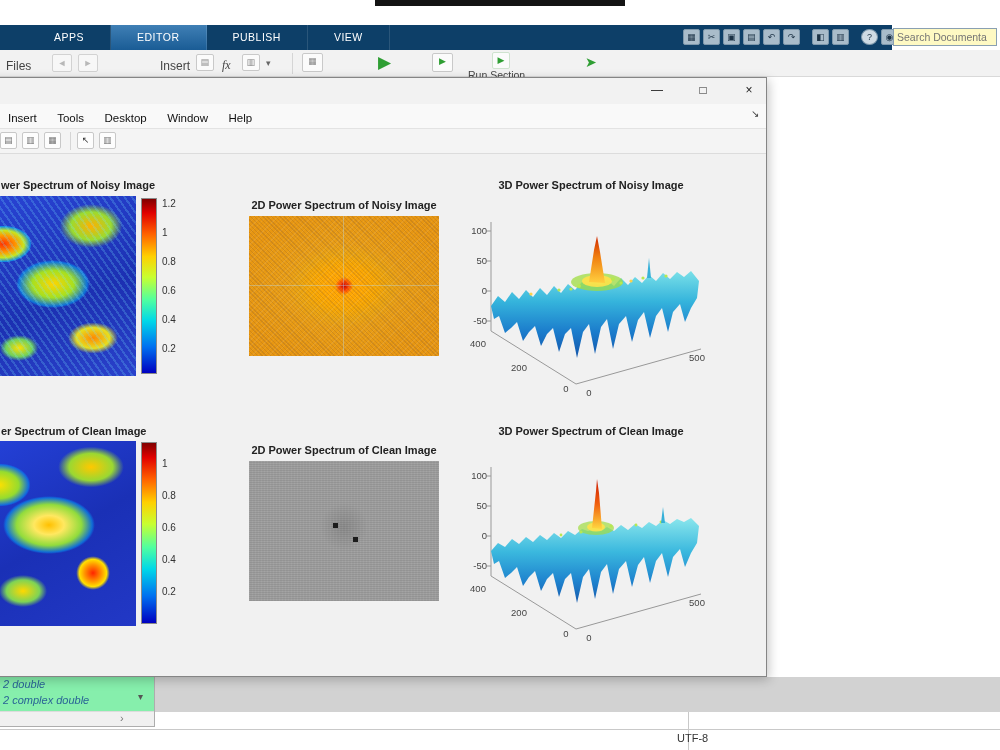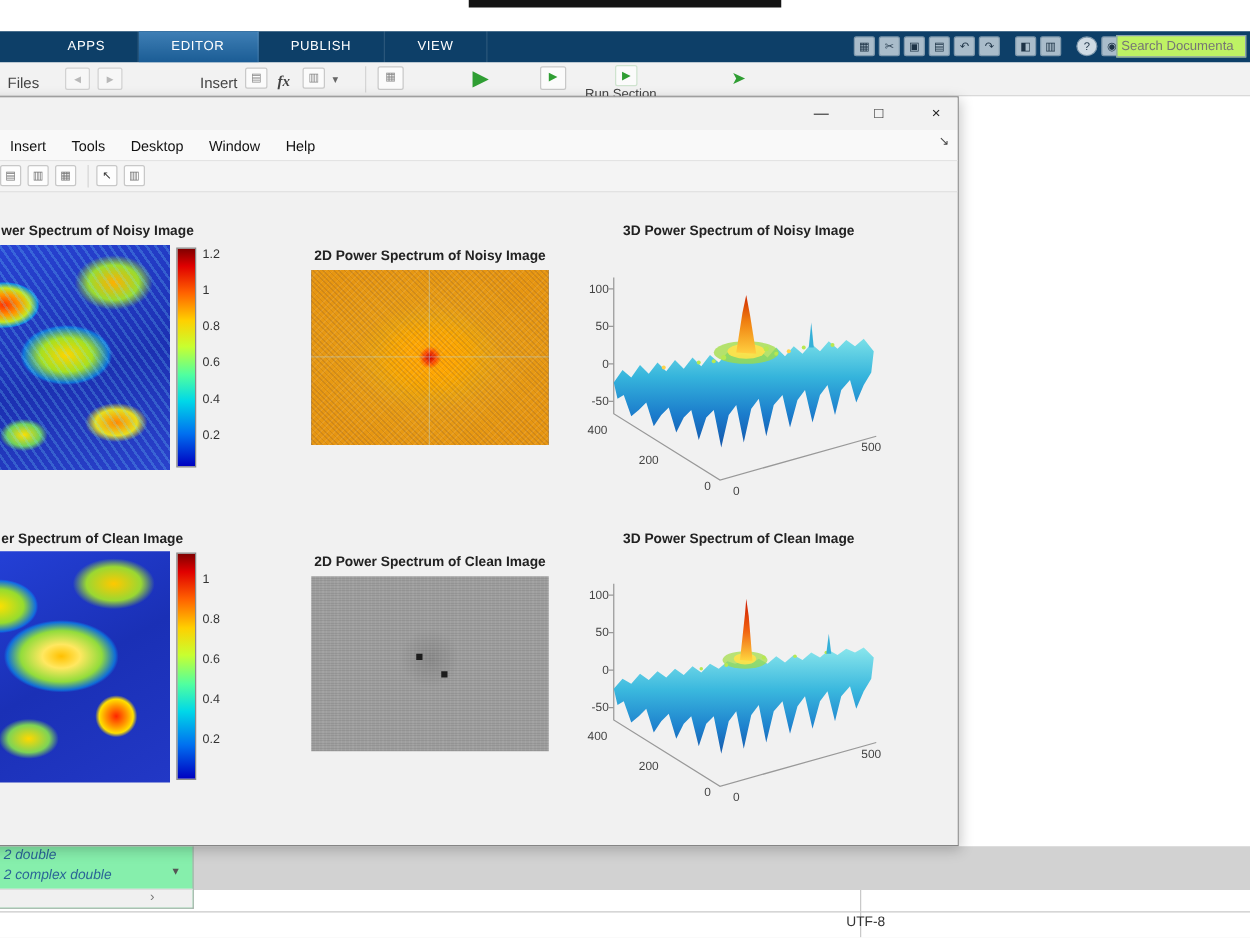--- a/index.html
+++ b/index.html
@@ -5,21 +5,21 @@
   *{margin:0;padding:0;box-sizing:border-box}
   body{font-family:"Liberation Sans",sans-serif;background:#fff}
   #screen{position:relative;width:1000px;height:750px;overflow:hidden;background:#ffffff}
   .abs{position:absolute}
   
   .ribbon{background:#0d3f68}
   .tab{height:25px;line-height:25px;padding:0 26px;color:#fff;font-size:10.5px;letter-spacing:.5px;border-right:1px solid rgba(255,255,255,.12)}
   .tab.active{background:linear-gradient(#3f7fb5,#1a5c95)}
   .qicon{width:17px;height:16px;margin-right:3px;background:#a9bcca;border:1px solid #7e98ac;border-radius:2px;color:#1d3346;font-size:9px;line-height:14px;text-align:center}
   .qicon.round{border-radius:50%;background:#cfdbe4}
-  .searchbox{width:104px;height:18px;border:1px solid #8aa0b2;font-size:10.5px;padding:8px 3px;color:#555;background:#bef264}
+  .searchbox{width:104px;height:18px;border:1px solid #8aa0b2;font-size:10.5px;padding:8px 3px;color:#555;background:#fef9c3}
   
   .toolrow{background:#f2f2f2;border-bottom:1px solid #d9d9d9}
   .tlabel{position:absolute;font-size:12px;color:#444}
   .tbicon{position:absolute;width:18px;height:17px;background:#fbfbfb;border:1px solid #c9c9c9;border-radius:2px;font-size:9px;line-height:15px;text-align:center;color:#8a8a8a}
   .navbtn{position:absolute;width:20px;height:18px;background:#f7f7f7;border:1px solid #d2d2d2;border-radius:2px;font-size:9px;line-height:16px;text-align:center;color:#b8b8b8}
   .runglyph{position:absolute;color:#2f9e33}
   .vsep{position:absolute;width:1px;background:#d5d5d5}
   
   .figwin{left:-95px;top:77px;width:862px;height:600px;background:#f0f0f0;border:1px solid #858585;box-shadow:2px 3px 10px rgba(0,0,0,.22);display:flex;flex-direction:column;z-index:10}
   .fig-titlebar{height:26px;background:#f2f2f2;position:relative;flex:0 0 auto}
@@ -71,21 +71,21 @@
   svg text{font-family:"Liberation Sans",sans-serif}
 </style>
 </head>
 <body>
 
 <div id="screen">
 
   <div class="abs" style="left:0;top:0;width:1000px;height:25px;background:#fff"></div>
   <div class="abs" style="left:375px;top:0;width:250px;height:6px;background:#141414"></div>
 
-  <div class="abs ribbon" style="left:0;top:25px;width:1000px;height:25px">
+  <div class="abs ribbon" style="left:0;top:25px;width:892px;height:25px">
     <div class="abs" style="left:28px;top:0;display:flex">
       <div class="tab">APPS</div>
       <div class="tab active">EDITOR</div>
       <div class="tab">PUBLISH</div>
       <div class="tab">VIEW</div>
     </div>
     <div class="abs" style="left:683px;top:4px;display:flex">
       <div class="qicon">▦</div>
       <div class="qicon">✂</div>
       <div class="qicon">▣</div>
@@ -101,21 +101,21 @@
     </div>
     <input class="abs searchbox" style="left: 893px; top: 3px;" placeholder="Search Documenta">
   </div>
 
   <div class="abs toolrow" style="left:0;top:50px;width:1000px;height:27px">
     <div class="tlabel" style="left:6px;top:9px">Files</div>
     <div class="navbtn" style="left:52px;top:4px">◄</div>
     <div class="navbtn" style="left:78px;top:4px">►</div>
     <div class="tlabel" style="left:160px;top:9px">Insert</div>
     <div class="tbicon" style="left:196px;top:4px">▤</div>
-    <div class="tlabel" style="left:222px;top:8px;font-style:italic;font-weight:bold;font-family:'Liberation Serif',serif">fx</div>
+    <div class="tlabel" style="left:222px;top:8px;font-style:italic;font-weight:normal;font-family:'Liberation Serif',serif">fx</div>
     <div class="tbicon" style="left:242px;top:4px">▥</div>
     <div class="tlabel" style="left:266px;top:8px;color:#666;font-size:9px">▾</div>
     <div class="vsep" style="left:292px;top:3px;height:21px"></div>
     <div class="tbicon" style="left:302px;top:3px;width:21px;height:19px">▦</div>
     <div class="runglyph" style="left:378px;top:2px;font-size:17px">▶</div>
     <div class="tbicon" style="left:432px;top:3px;width:21px;height:19px;color:#2f9e33">▶</div>
     <div class="tbicon" style="left:492px;top:2px;color:#2f9e33;border-color:#cfe3cf">▶</div>
     <div class="tlabel" style="left:468px;top:19px;font-size:10.5px">Run Section</div>
     <div class="runglyph" style="left:585px;top:4px;font-size:14px">➤</div>
   </div>

